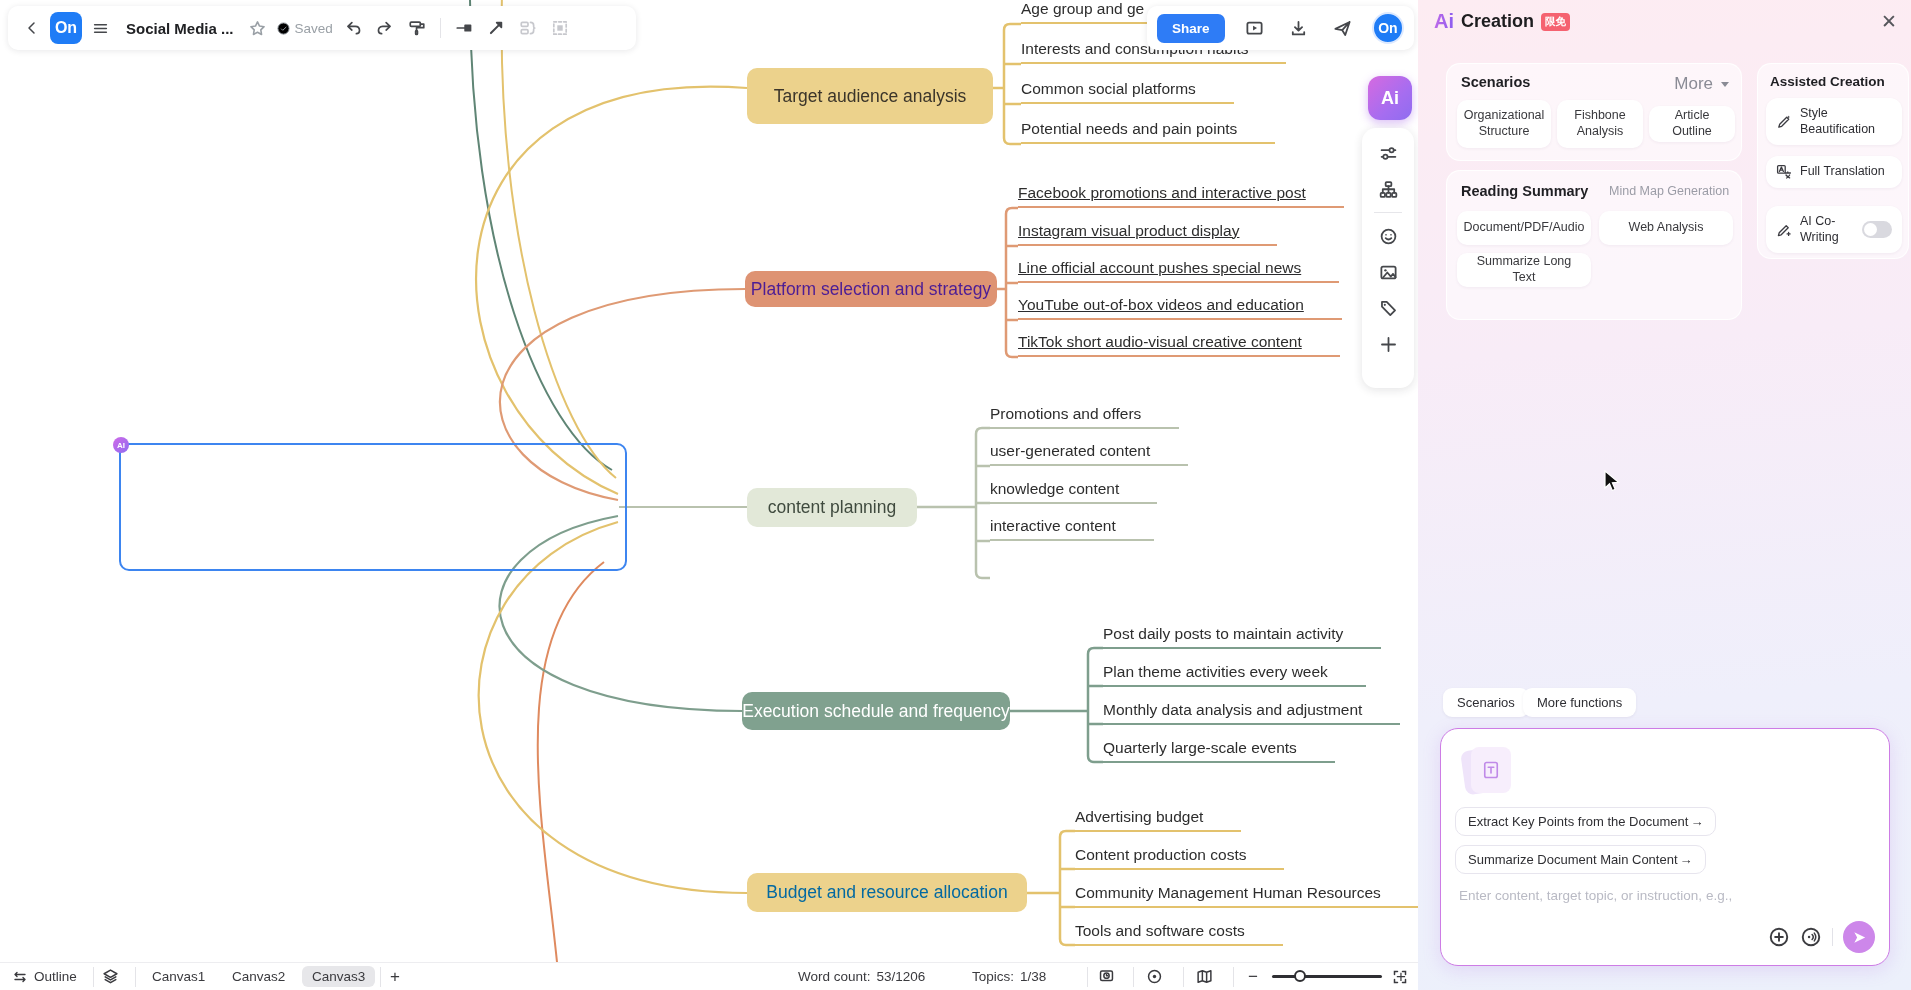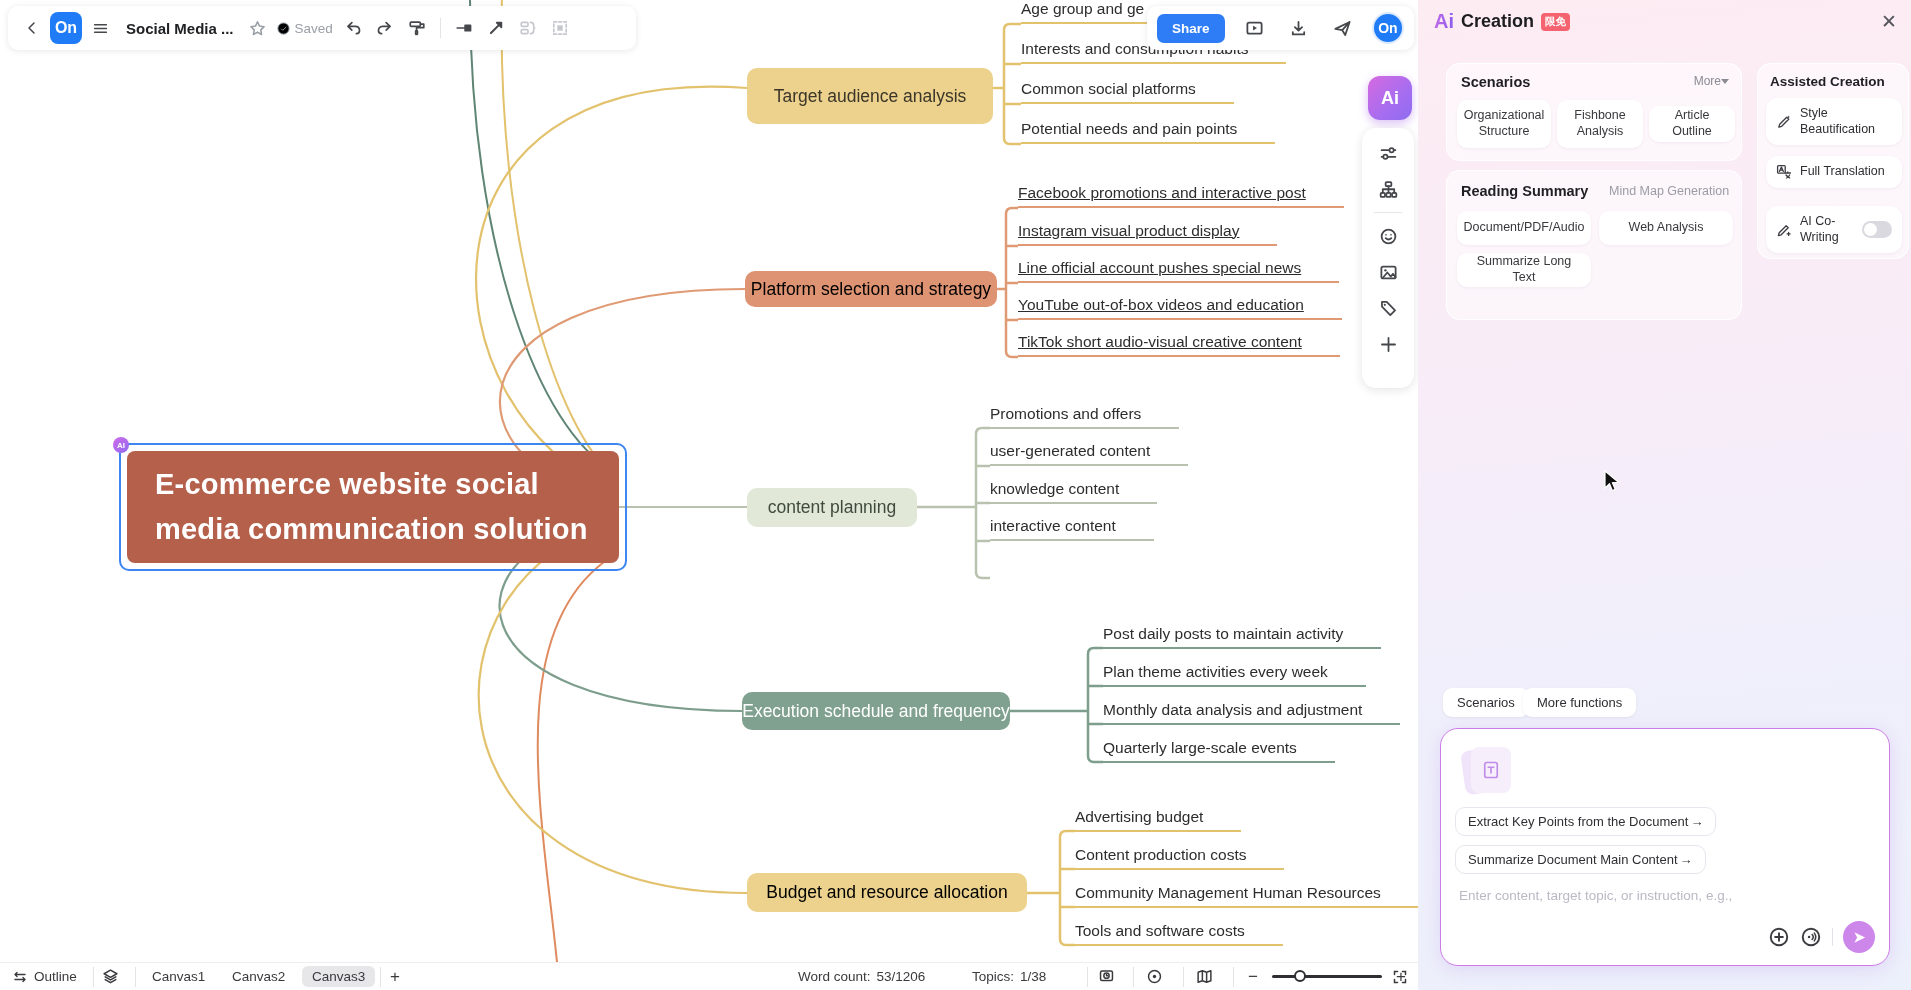--- a/index.html
+++ b/index.html
@@ -66,21 +66,21 @@
   .p-logo{font-weight:800;font-size:20px;background:linear-gradient(90deg,#c06ae8,#8a5cf0);
           -webkit-background-clip:text;background-clip:text;color:transparent;}
   .p-title{font-weight:700;font-size:18px;color:#1d1d1f;}
   .p-badge{background:#f56270;color:#fff;font-size:10.5px;border-radius:4px;padding:2px 4px;font-weight:700;}
   .p-close{position:absolute;right:14px;top:12px;font-size:19px;color:#55565b;line-height:1;cursor:pointer;}
   .card{position:absolute;background:rgba(255,255,255,.55);border:1px solid rgba(255,255,255,.95);border-radius:14px;}
   .card-h{font-weight:700;font-size:14.5px;color:#1f1f23;}
   .chip{background:#fff;border-radius:10px;box-shadow:0 1px 3px rgba(60,40,90,.06);font-size:12.5px;color:#39393d;
         display:flex;align-items:center;justify-content:center;text-align:center;padding:6px 9px;line-height:1.25;cursor:pointer;}
   .muted{color:#9b9ca6;}
-  .more{display:flex;align-items:center;gap:0;font-size:12px;color:#8a8b95;cursor:pointer;}
+  .more{display:flex;align-items:center;gap:8px;font-size:17px;color:#8a8b95;cursor:pointer;}
   .caret{width:0;height:0;border-left:4px solid transparent;border-right:4px solid transparent;border-top:5px solid #8a8b95;}
   .a-item{background:#fff;border-radius:12px;box-shadow:0 1px 3px rgba(60,40,90,.06);display:flex;align-items:center;
           gap:8px;padding:8px 10px;font-size:12.5px;color:#2e2e33;line-height:1.25;cursor:pointer;}
   .a-item svg{stroke:#3c3c42;fill:none;stroke-width:1.3;stroke-linecap:round;stroke-linejoin:round;flex:0 0 auto;}
   .toggle{width:30px;height:17px;border-radius:9px;background:#d9d9df;position:relative;flex:0 0 auto;cursor:pointer;}
   .toggle::after{content:"";position:absolute;left:2px;top:2px;width:13px;height:13px;border-radius:50%;background:#fff;}
   .f-pill{background:#fff;border-radius:9px;padding:7px 14px;font-size:13px;color:#2e2e33;box-shadow:0 1px 3px rgba(60,40,90,.07);cursor:pointer;}
   .composer{position:absolute;left:22px;top:728px;width:450px;height:238px;background:#fff;border:1.5px solid #cd7ce5;
             border-radius:18px;box-shadow:0 4px 18px rgba(170,100,220,.18);}
   .doc-art{position:absolute;left:22px;top:16px;width:52px;height:52px;}
@@ -117,30 +117,27 @@
       <path d="M618,522 C412,578 418,893 747,893" stroke-width="2.2" fill="none" stroke="#e3c26d"></path>
 
       <path stroke-width="2.5" fill="none" d="M993,88 H1004 M1004,30 V138 M1004,30 Q1004,24 1010,24 H1021 M1004,64 H1021 M1004,104 H1021 M1004,138 Q1004,144 1010,144 H1021" stroke="#e3c26d"></path>
       <path stroke-width="2.5" fill="none" d="M997,289 H1006 M1006,214 V351 M1006,214 Q1006,208 1012,208 H1018 M1006,246 H1018 M1006,283 H1018 M1006,320 H1018 M1006,351 Q1006,357 1012,357 H1018" stroke="#df9a74"></path>
       <path stroke-width="2.5" fill="none" d="M917,507 H976 M976,434 V572 M976,434 Q976,428 982,428 H990 M976,466 H990 M976,503 H990 M976,541 H990 M976,572 Q976,578 982,578 H990" stroke="#b9c2ae"></path>
       <path stroke-width="2.5" fill="none" d="M1010,711 H1088 M1088,654 V756 M1088,654 Q1088,648 1094,648 H1103 M1088,686 H1103 M1088,724 H1103 M1088,756 Q1088,762 1094,762 H1103" stroke="#7e9e8d"></path>
       <path stroke-width="2.5" fill="none" d="M1027,893 H1060 M1060,837 V939 M1060,837 Q1060,831 1066,831 H1075 M1060,869 H1075 M1060,907 H1075 M1060,939 Q1060,945 1066,945 H1075" stroke="#e3c26d"></path>
     </svg>
 
     <div class="sel-frame" style="border-color: rgb(61, 133, 240);"></div>
-    <div class="central" style="background: rgb(180, 96, 75);">
-      <div class="ctext" style="color: rgb(255, 255, 255);">E-commerce website social media communication solution</div>
-    </div>
     <div class="ai-badge">AI</div>
 
     <div class="branch-node" style="left: 747px; top: 68px; width: 246px; height: 56px; background: rgb(236, 210, 140); color: rgb(59, 53, 42);">Target audience analysis</div>
-    <div class="branch-node" style="left: 745px; top: 271px; width: 252px; height: 36px; background: rgb(222, 147, 115); color: #000000;">Platform selection and strategy</div>
+    <div class="branch-node" style="left: 745px; top: 271px; width: 252px; height: 36px; background: rgb(222, 147, 115); color: #4c1d95;">Platform selection and strategy</div>
     <div class="branch-node" style="left: 747px; top: 488px; width: 170px; height: 39px; background: rgb(226, 232, 216); color: rgb(63, 74, 62);">content planning</div>
     <div class="branch-node" style="left: 742px; top: 692px; width: 268px; height: 38px; background: rgb(128, 161, 143); color: rgb(255, 255, 255);">Execution schedule and frequency</div>
-    <div class="branch-node" style="left: 747px; top: 873px; width: 280px; height: 39px; background: rgb(236, 210, 140); color: #000000;">Budget and resource allocation</div>
+    <div class="branch-node" style="left: 747px; top: 873px; width: 280px; height: 39px; background: rgb(236, 210, 140); color: #0369a1;">Budget and resource allocation</div>
 
     <div class="kids" style="left: 1021px; top: -16px; --h: 40px; --line: #e3c26d;">
       <div class="kid">
           <span>Age group and ge</span>
         </div>
       <div class="kid">
           <span>Interests and consumption habits</span>
         </div>
       <div class="kid">
           <span>Common social platforms</span>

